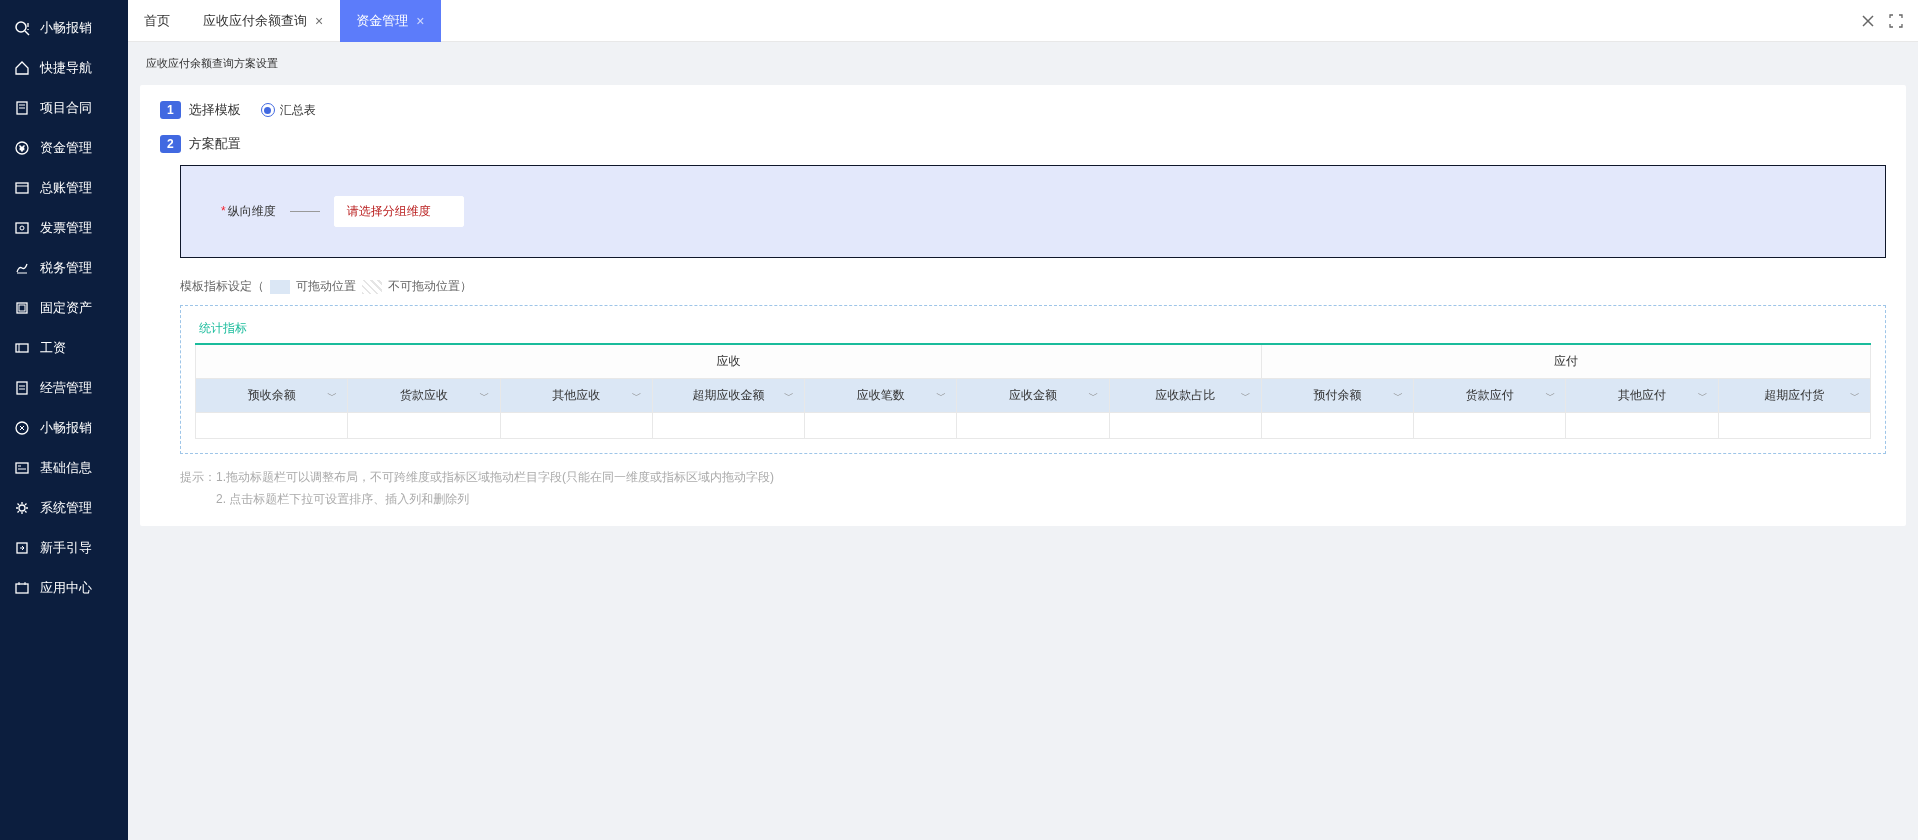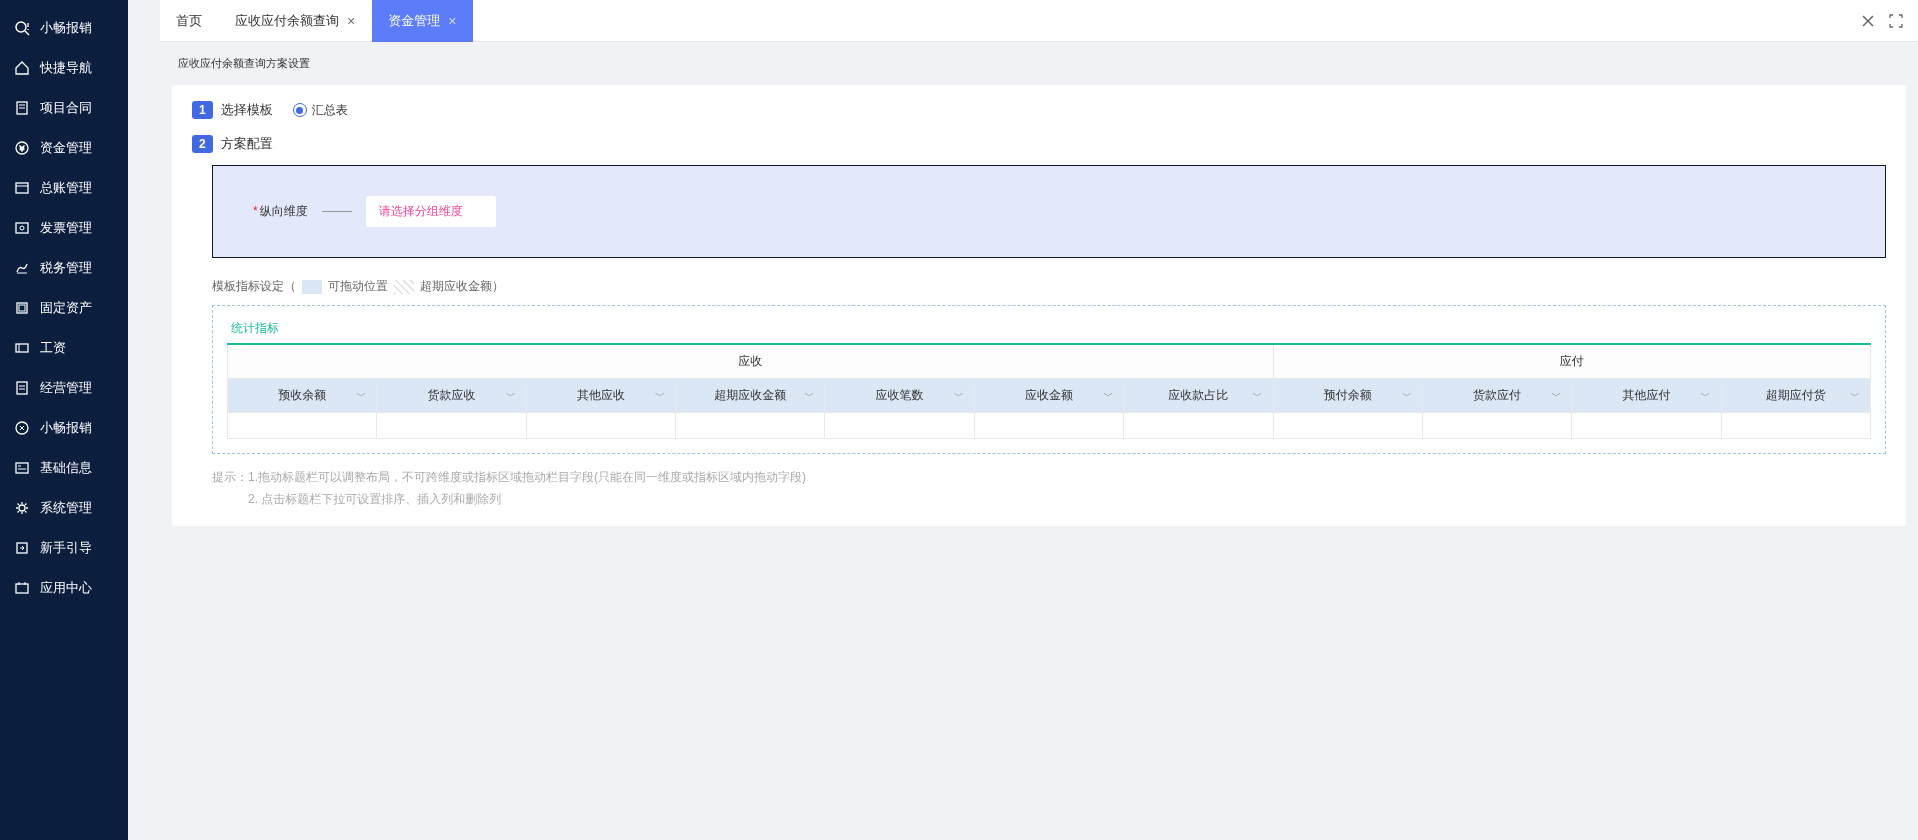--- a/index.html
+++ b/index.html
@@ -5,21 +5,21 @@
     * { box-sizing: border-box; margin: 0; padding: 0; }
     body { font-family: "Microsoft YaHei", "PingFang SC", sans-serif; font-size: 12px; color: #333; background: #f0f2f5; overflow: hidden; height: 840px; width: 1918px; }
     
     
     .sidebar { width: 128px; background: #0c1e3e; color: #fff; height: 840px; float: left; padding-top: 8px; }
     .sidebar-item { display: flex; align-items: center; padding: 11px 14px; cursor: pointer; font-size: 13px; color: #fff; }
     .sidebar-item .icon { width: 16px; height: 16px; margin-right: 10px; display: flex; align-items: center; justify-content: center; }
     .sidebar-item svg { fill: #fff; stroke: #fff; }
     
     
-    .main { margin-left: 92px; height: 656px; display: flex; flex-direction: column; padding-left: 32px; }
+    .main { margin-left: 92px; height: 656px; display: flex; flex-direction: column; }
     .tabs-bar { background: #fff; height: 42px; display: flex; align-items: center; border-bottom: 1px solid #e8e8e8; position: relative; }
     .tab { padding: 0 16px; height: 42px; display: flex; align-items: center; cursor: pointer; font-size: 13px; color: #333; border-right: 1px solid transparent; }
     .tab.active { background: #5c7cfa; color: #fff; }
     .tab .close { margin-left: 8px; font-size: 14px; opacity: 0.7; }
     .tabs-right { margin-left: auto; display: flex; align-items: center; padding-right: 8px; }
     .tabs-right .btn { width: 28px; height: 28px; display: flex; align-items: center; justify-content: center; cursor: pointer; color: #666; }
     
     
     .content { flex: 1; background: #f0f2f5; overflow: hidden; }
     .page-title { padding: 14px 18px; font-size: 11px; color: #333; }
@@ -31,21 +31,21 @@
     .radio-wrap { display: flex; align-items: center; cursor: pointer; }
     .radio-outer { width: 14px; height: 14px; border: 1px solid #4169e1; border-radius: 50%; display: flex; align-items: center; justify-content: center; margin-right: 5px; }
     .radio-inner { width: 7px; height: 7px; background: #4169e1; border-radius: 50%; }
     
     .section-label { font-size: 12px; color: #333; margin-bottom: 10px; margin-left: 20px; }
     .dimension-box { background: #e3e8fb; border: 1px solid #0f172a; padding: 30px 40px; margin-left: 20px; margin-bottom: 20px; }
     .dim-inner { display: flex; align-items: center; }
     .dim-label { font-size: 12px; color: #333; }
     .required { color: #f5222d; margin-right: 2px; }
     .dim-line { width: 30px; height: 1px; background: #999; margin: 0 14px; }
-    .dim-select { border: 1px solid #fff; background: #fff; padding: 6px 12px; font-size: 12px; color: #ec4899; min-width: 130px; cursor: pointer; border-radius: 2px; }
+    .dim-select { border: 1px solid #fff; background: #fff; padding: 6px 12px; font-size: 12px; color: #b91c1c; min-width: 130px; cursor: pointer; border-radius: 2px; }
     
     .indicator-label-row { display: flex; align-items: center; font-size: 12px; color: #666; margin-left: 20px; margin-bottom: 10px; }
     .swatch { display: inline-block; width: 20px; height: 14px; margin: 0 6px; vertical-align: middle; }
     .swatch.draggable { background: #dbe7f5; }
     .swatch.fixed { background: repeating-linear-gradient(45deg, #e5e5e5, #e5e5e5 2px, #fff 2px, #fff 5px); }
     
     .grid-wrap { margin-left: 20px; border: 1px dashed #9ec5e8; background: #fff; padding: 14px; overflow-x: auto; }
     .stat-label { color: #1abc9c; font-size: 12px; margin-bottom: 6px; padding-left: 4px; }
     .grid-table { border-collapse: collapse; width: 100%; table-layout: fixed; }
     .grid-table th, .grid-table td { border: 1px solid #e8e8e8; font-size: 12px; text-align: center; font-weight: normal; }
@@ -260,21 +260,21 @@
           <span class="dim-line"></span>
           <div class="dim-select">请选择分组维度</div>
         </div>
       </div>
 
       <div class="indicator-label-row">
         <span>模板指标设定（</span>
         <span class="swatch draggable"></span>
         <span>可拖动位置</span>
         <span class="swatch fixed"></span>
-        <span>超期应收金额）</span>
+        <span>不可拖动位置）</span>
       </div>
 
       <div class="grid-wrap">
         <div class="stat-label">统计指标</div>
         <table class="grid-table">
           <tbody>
               <tr class="group-header">
             <th colspan="7">应收</th>
             <th colspan="4">应付</th>
           </tr>

